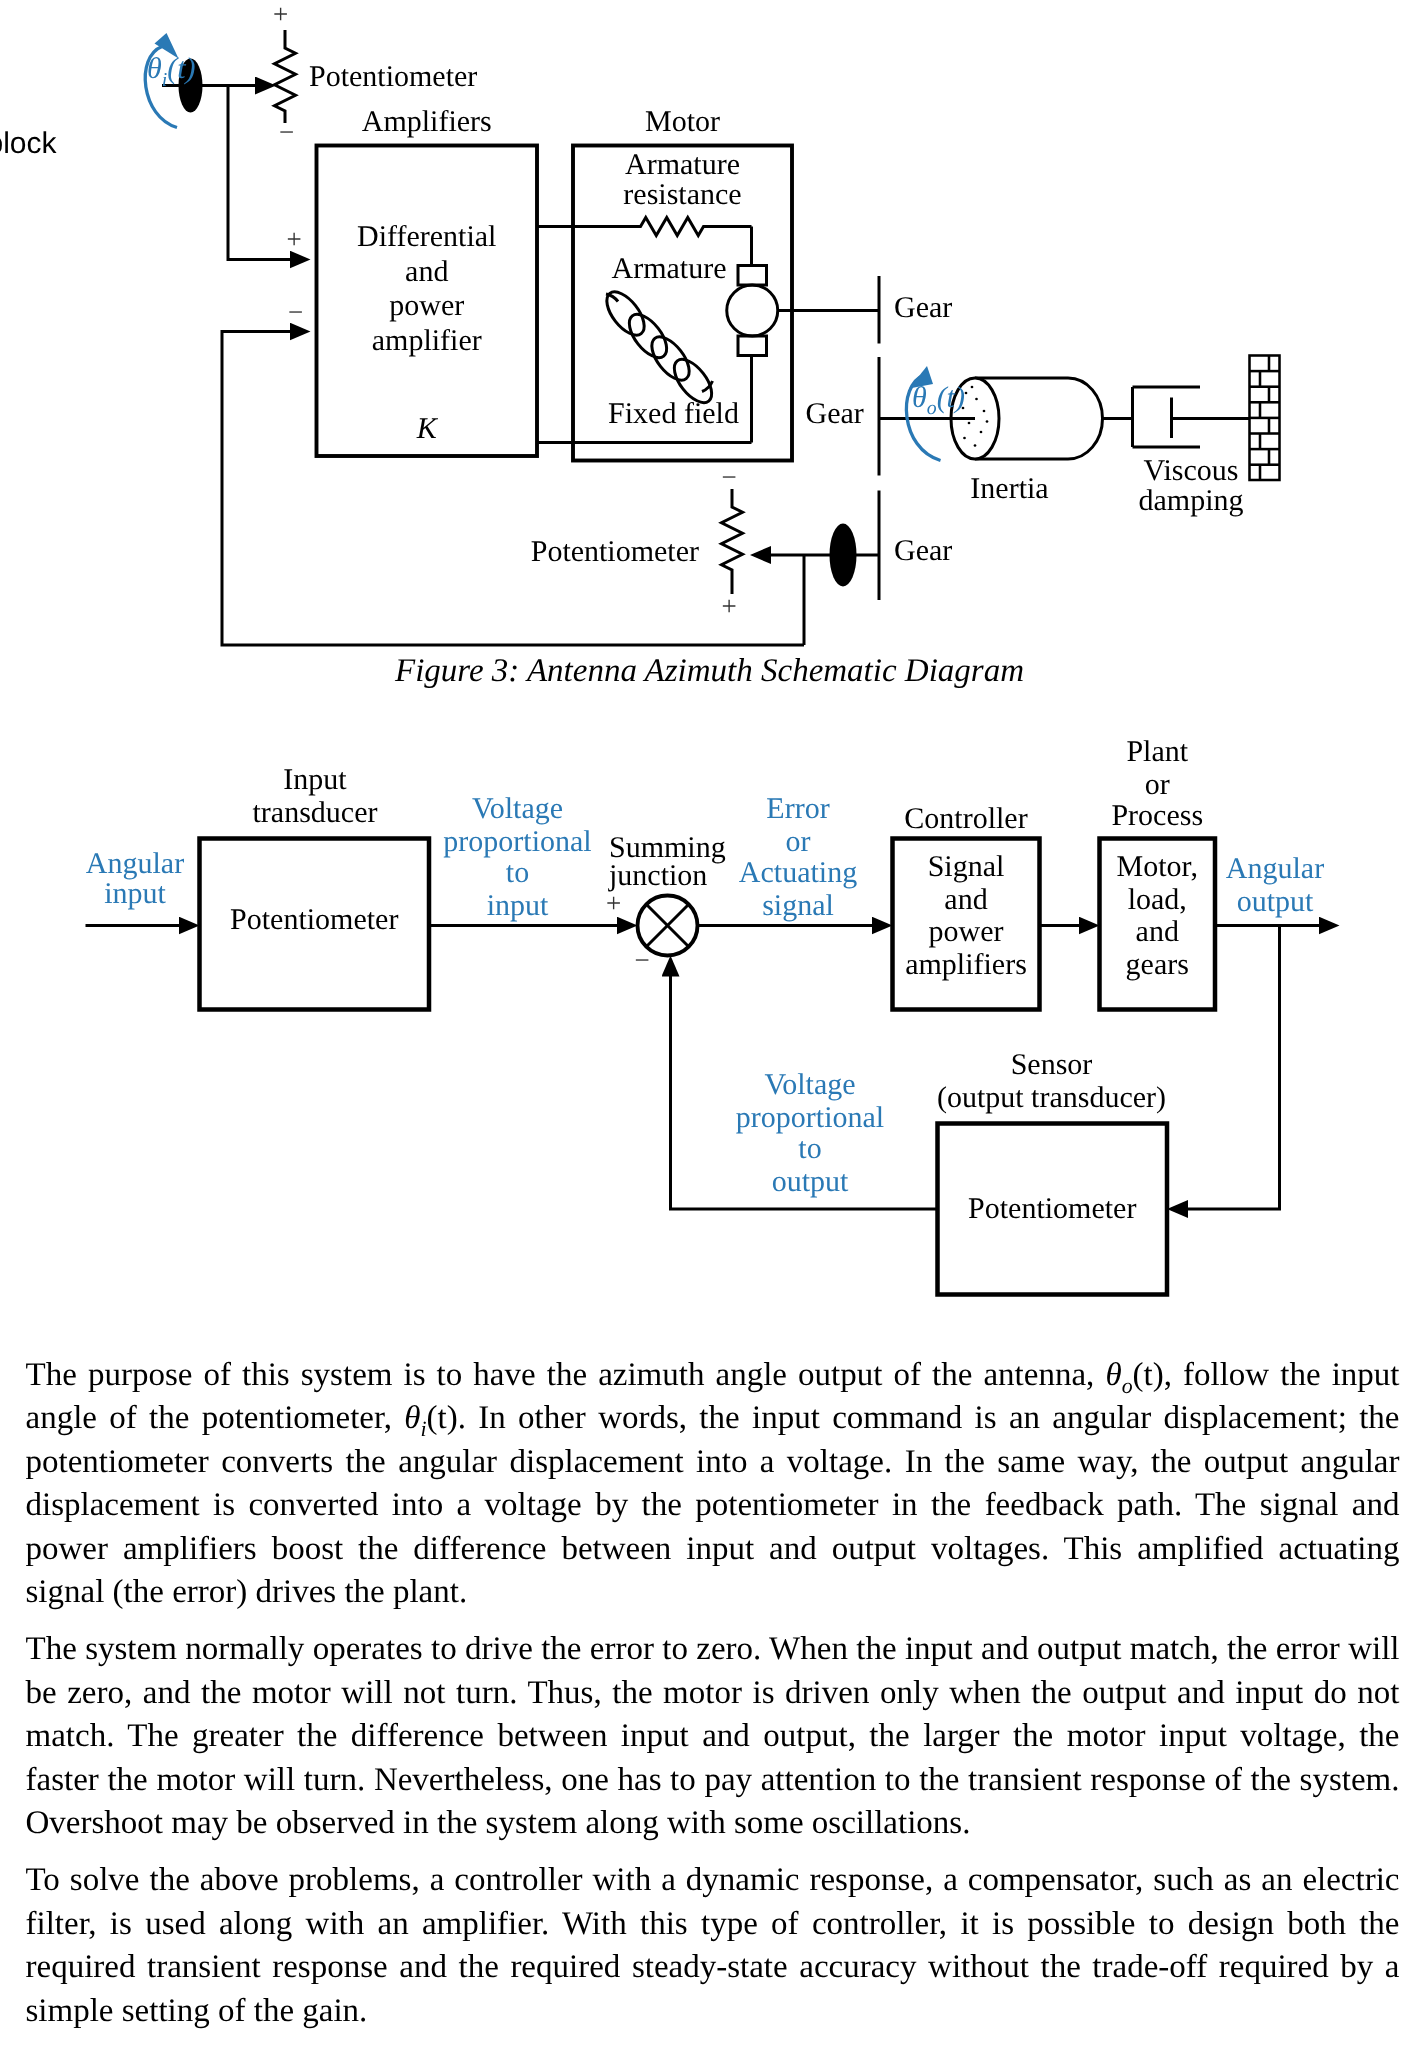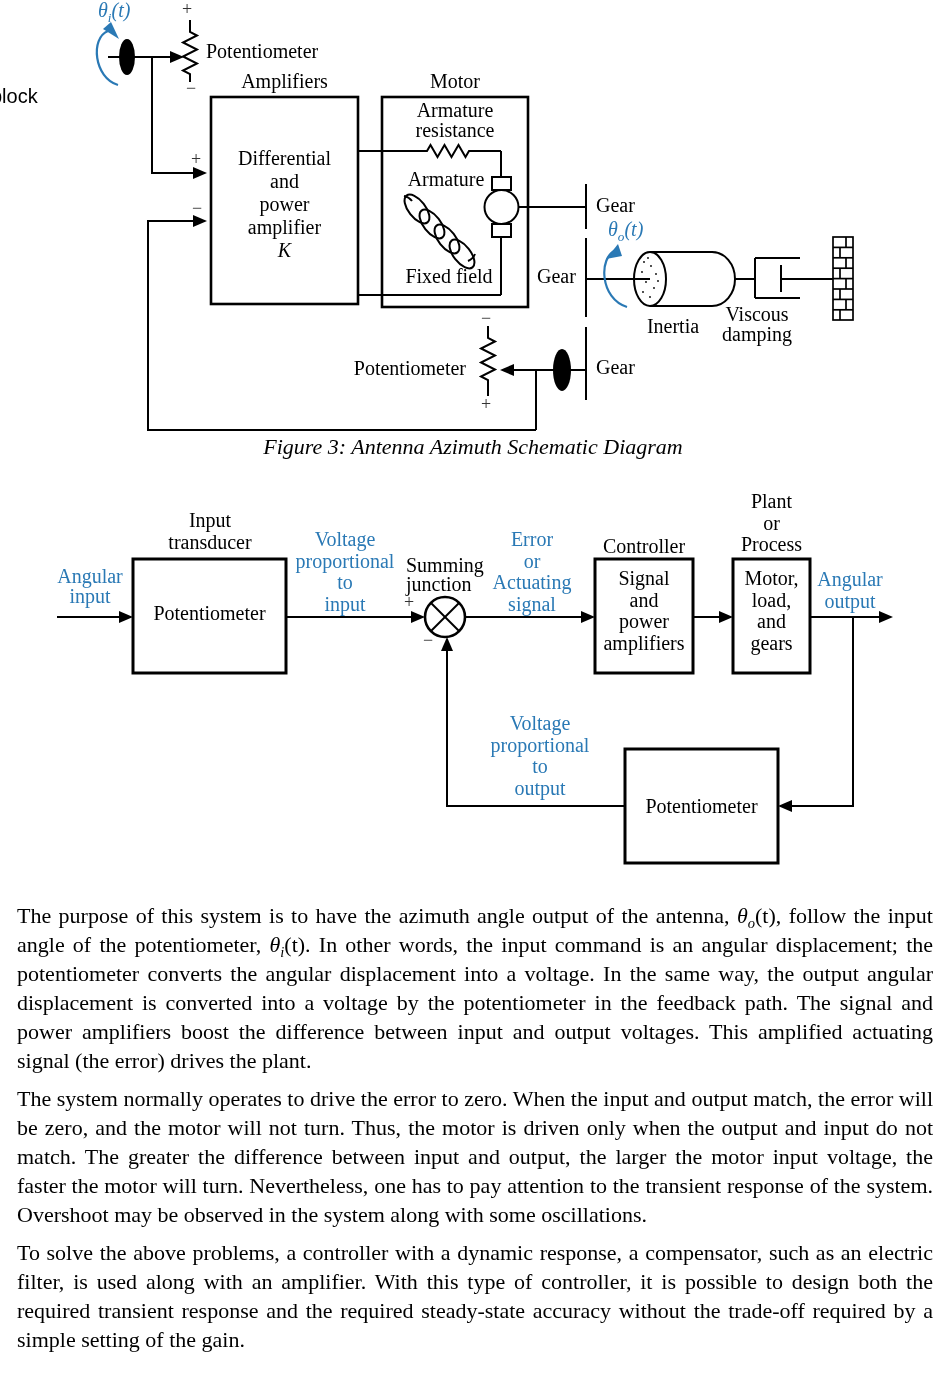--- a/index.html
+++ b/index.html
@@ -6,21 +6,21 @@
   html,body { background:#ffffff; }
   body { width:946px; height:1376px; position:relative; overflow:hidden;
          font-family:"Liberation Serif","DejaVu Serif",serif; color:#000; }
   .page { position:absolute; inset:0; background:#fff; }
   svg.diag { position:absolute; left:0; top:0; }
   .lbl { position:absolute; font-family:"Liberation Serif","DejaVu Serif",serif;
          font-size:20px; color:#000; white-space:nowrap; line-height:21px; }
   .c   { text-align:center; }
   .r   { text-align:right; }
   .blue{ color:#2a79b5; }
-  .it  { font-style:italic; }
+  .it  { font-style:italic;margin-top:36px; }
   .sans{ font-family:"Liberation Sans","DejaVu Sans",sans-serif; }
   .sign{ font-size:18px; color:#333; }
   .f20 { font-size:20px; }
   .lh20{ line-height:20px; } .lh215{ line-height:21.5px; } .lh22{ line-height:22px; }
   .lh23{ line-height:23px; } .lh19{ line-height:19px; }
   .cap { font-style:italic; font-size:22px; width:946px; left:0; text-align:center; }
   sub { font-size:0.66em; line-height:0; }
   .bodytext { position:absolute; left:17px; top:901px; width:916px;
               font-size:22px; line-height:29px; text-align:justify; }
   .bodytext p { margin:0 0 9px 0; }
@@ -180,21 +180,21 @@
   <div class="lbl c lh20" style="left:384px;top:100px;width:142px;">
     <div>Armature</div>
       <div>resistance</div>
   </div>
   <div class="lbl c" style="left:384px;top:169px;width:124px;">Armature</div>
   <div class="lbl c" style="left:384px;top:266px;width:130px;">Fixed field</div>
   <div class="lbl" style="left:596px;top:195px;">Gear</div>
   <div class="lbl blue it f20" style="left:608px;top:219px;"><span>θ</span><sub>o</sub><span>(t)</span></div>
   <div class="lbl" style="left:537px;top:266px;">Gear</div>
   <div class="lbl c" style="left:636px;top:316px;width:74px;">Inertia</div>
-  <div class="lbl c lh20" style="left:713px;top:304px;width:88px;">
+  <div class="lbl c lh20" style="left:750px;top:304px;width:88px;">
     <div>Viscous</div>
       <div>damping</div>
   </div>
   <div class="lbl" style="left:596px;top:357px;">Gear</div>
   <div class="lbl sign" style="left:481px;top:308px;">−</div>
   <div class="lbl r" style="left:326px;top:358px;width:140px;">Potentiometer</div>
   <div class="lbl sign" style="left:481px;top:394px;">+</div>
   <div class="lbl cap" style="top:436px;">Figure 3: Antenna Azimuth Schematic Diagram</div>
 
   <div class="lbl c blue lh20" style="left:44px;top:566px;width:92px;">
@@ -239,20 +239,24 @@
   <div class="lbl c lh215" style="left:735px;top:568px;width:73px;">
     <div>Motor,</div>
       <div>load,</div>
     <div>and</div>
       <div>gears</div>
   </div>
   <div class="lbl c blue lh215" style="left:806px;top:569px;width:88px;">
     <div>Angular</div>
       <div>output</div>
   </div>
+  <div class="lbl c lh22" style="left:607px;top:699px;width:188px;">
+    <div>Sensor</div>
+      <div>(output transducer)</div>
+  </div>
   <div class="lbl c" style="left:625px;top:796px;width:153px;">Potentiometer</div>
   <div class="lbl c blue lh215" style="left:484px;top:713px;width:112px;">
     <div>Voltage</div>
       <div>proportional</div>
     <div>to</div>
       <div>output</div>
   </div>
 
   <div class="bodytext">
     <p><span>The purpose of this system is to have the azimuth angle output of the antenna, </span><span class="th"><span>θ</span><sub>o</sub></span><span>(t), follow the input angle of the potentiometer, </span><span class="th"><span>θ</span><sub>i</sub></span><span>(t).  In other words, the input command is an angular displacement; the potentiometer converts the angular displacement into a voltage.  In the same way, the output angular displacement is converted into a voltage by the potentiometer in the feedback path.  The signal and power amplifiers boost the difference between input and output voltages.  This amplified actuating signal (the error) drives the plant.</span></p>

